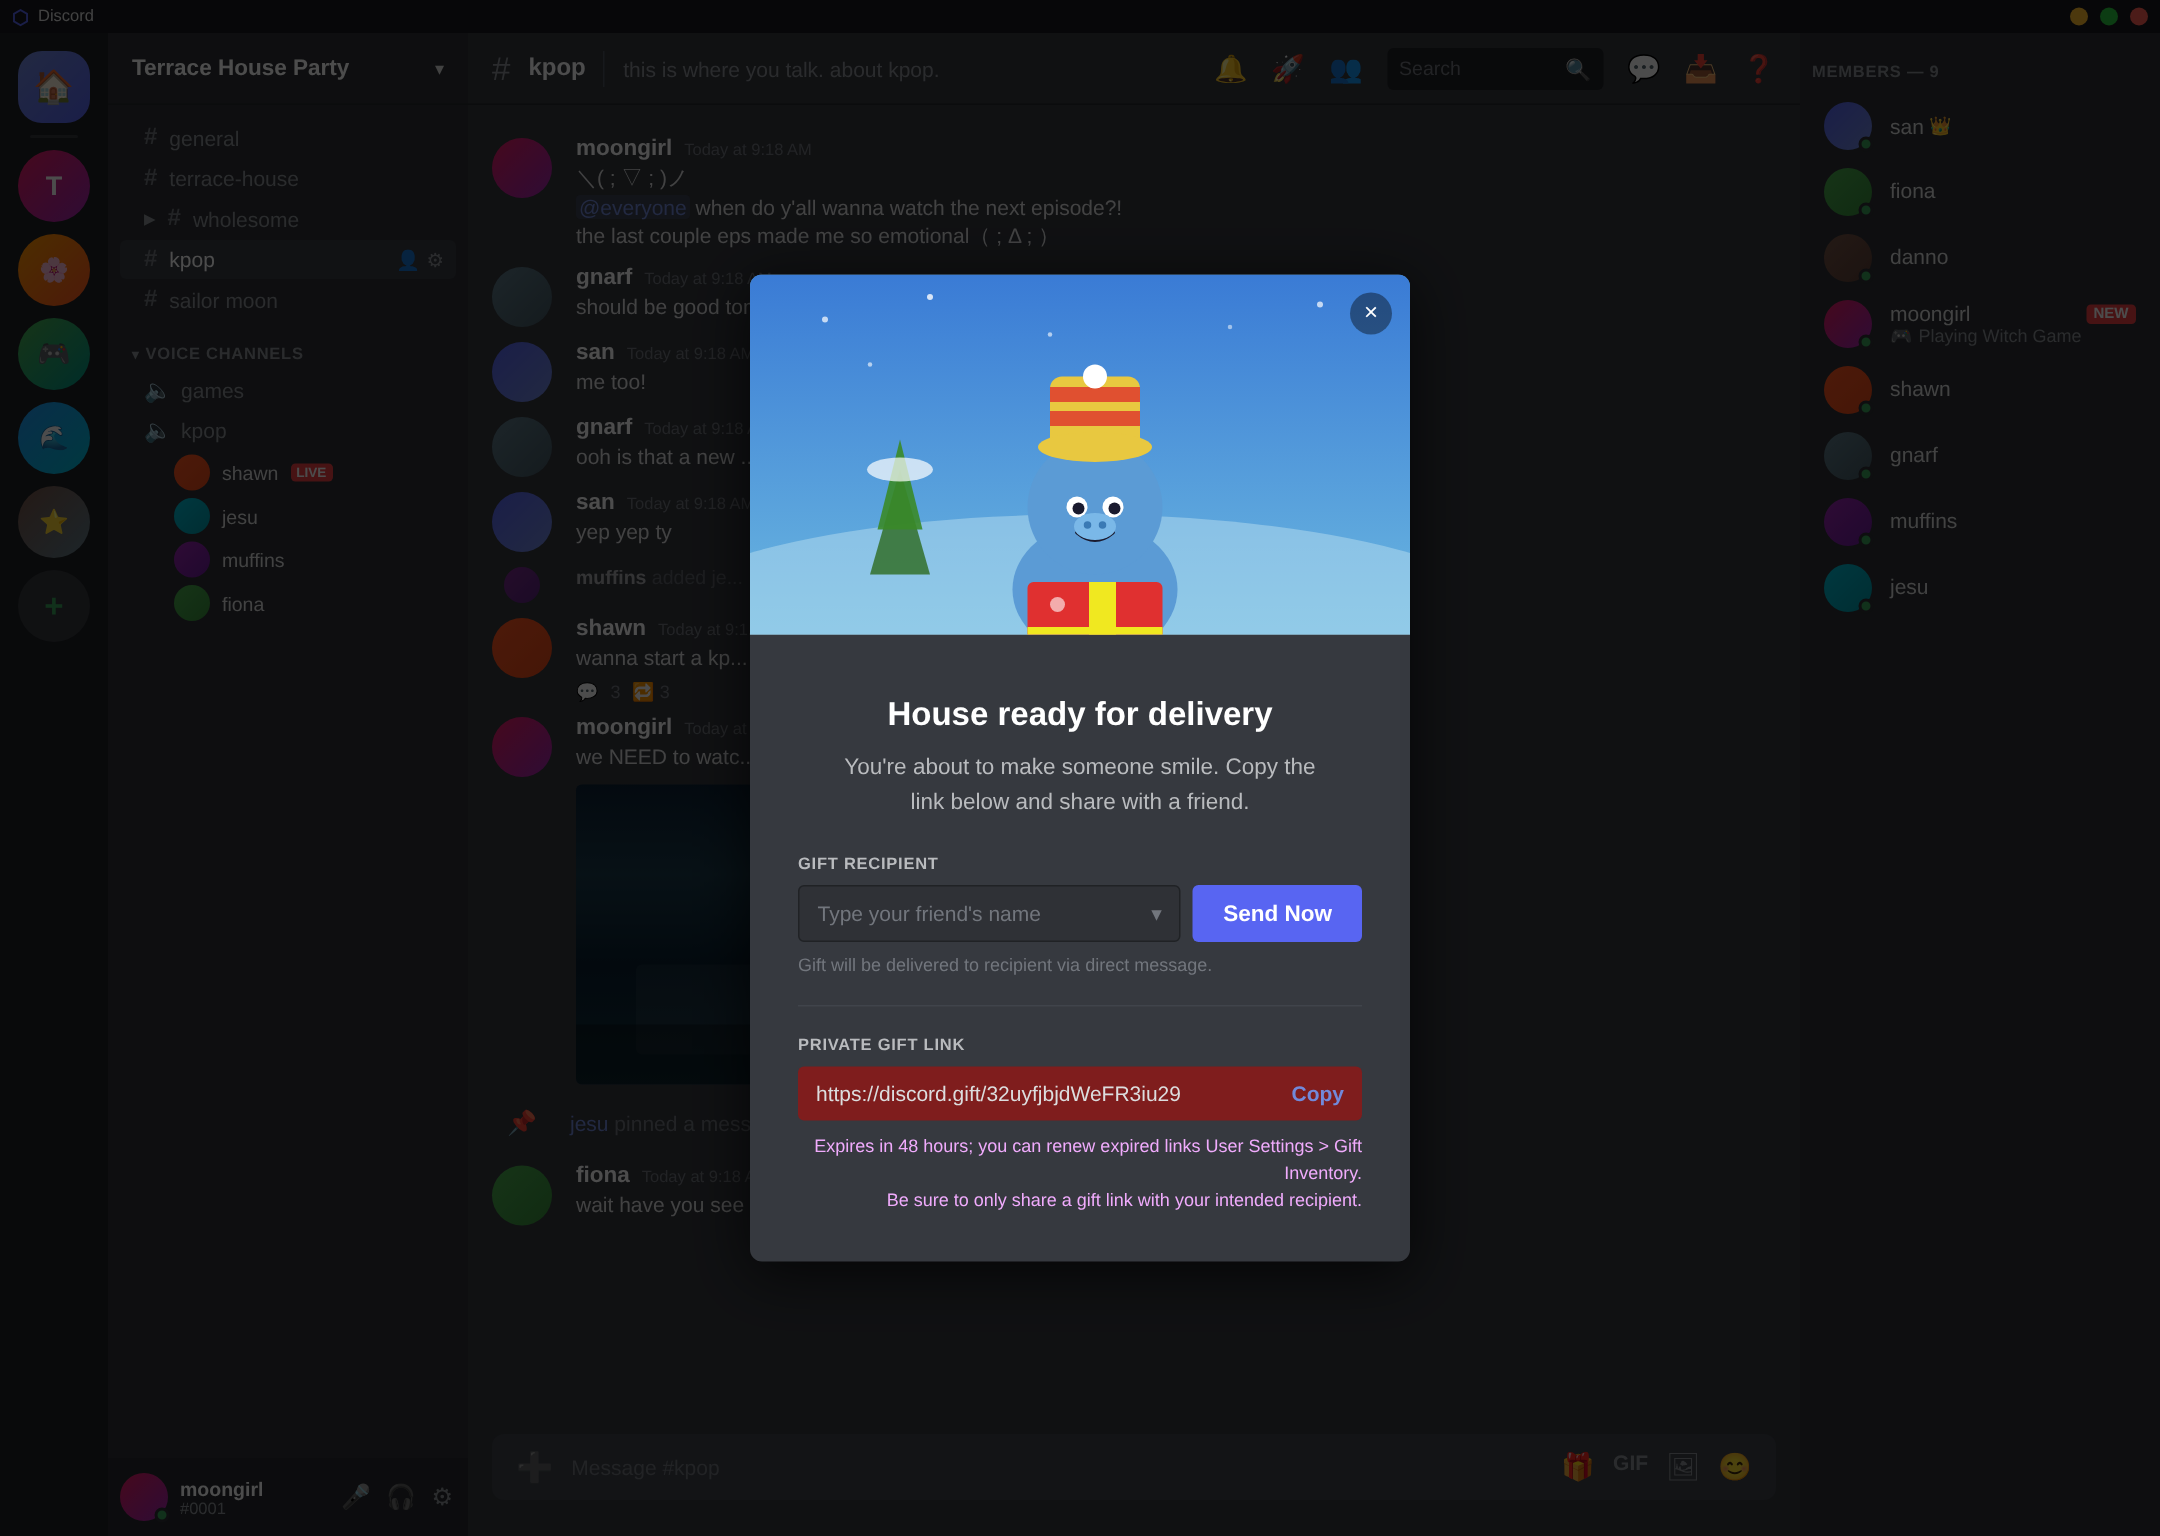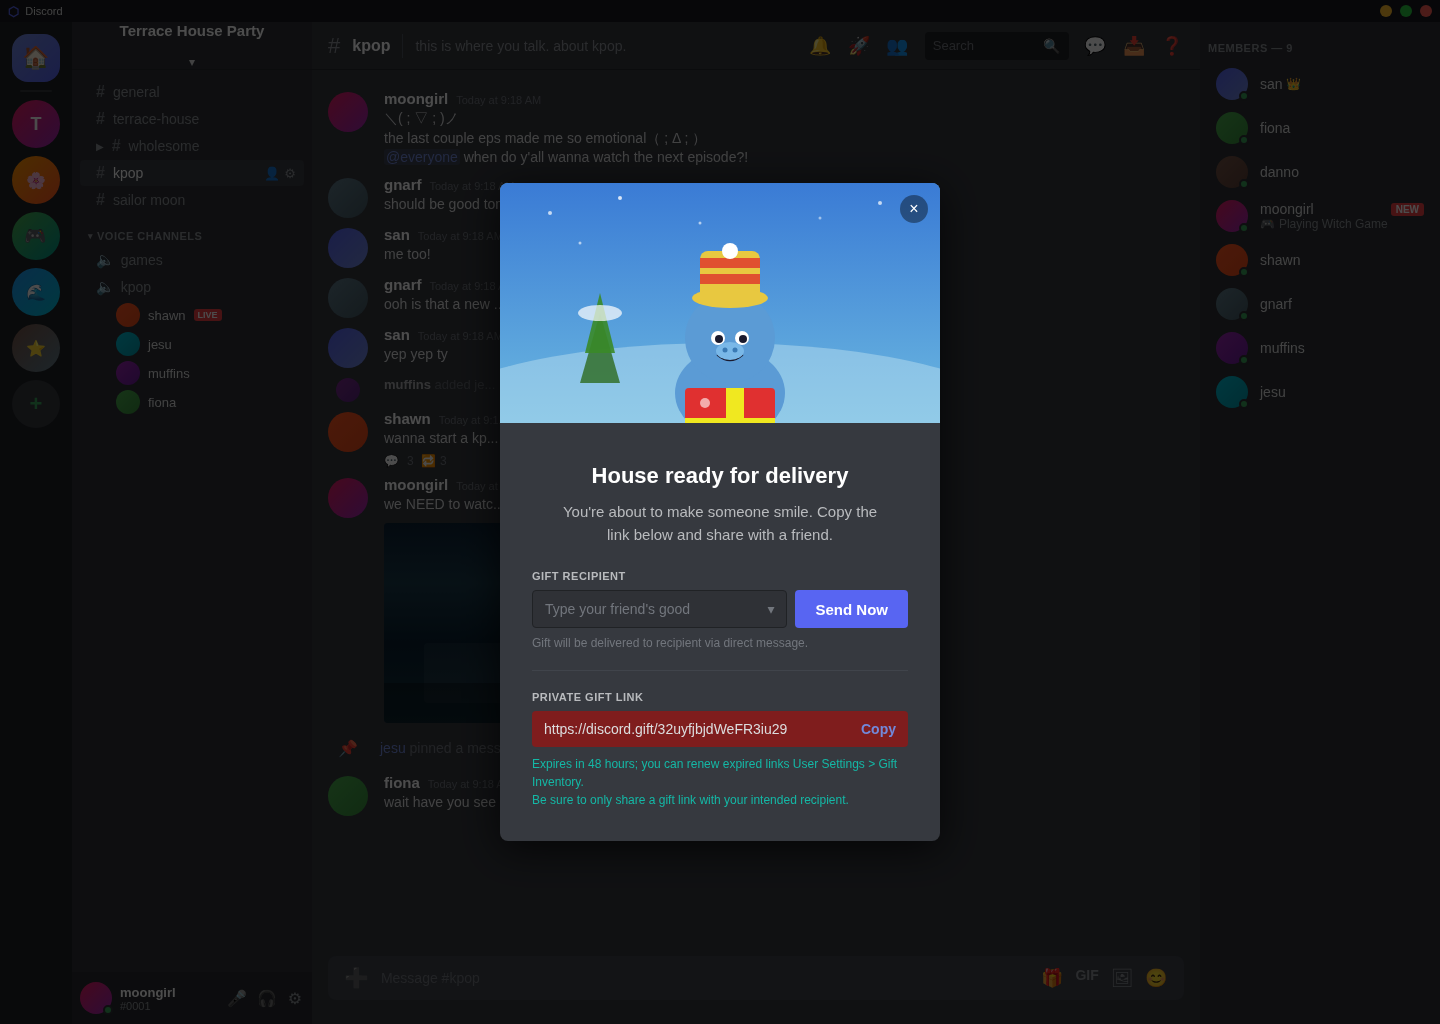--- a/index.html
+++ b/index.html
@@ -104,21 +104,20 @@
       flex-shrink: 0;
     }
     .server-header {
       height: 48px;
       padding: 0 16px;
       display: flex;
       align-items: center;
       justify-content: space-between;
       border-bottom: 1px solid #26282c;
       cursor: pointer;
-      flex-direction: column;
     }
     .server-header-name {
       font-size: 15px;
       font-weight: 600;
       color: #fff;
     }
     .server-header-arrow {
       color: #dcddde;
       font-size: 12px;
     }
@@ -526,23 +525,23 @@
       font-size: 14px;
       color: #dcddde;
     }
     .copy-button {
       color: #7289da;
       font-size: 14px;
       font-weight: 600;
       cursor: pointer;
     }
     .modal-expire-text {
-      text-align: left;
+      text-align: right;
       font-size: 12px;
-      color: #14b8a6;
+      color: #f0abfc;
       line-height: 1.5;
     }
 
     
     .av-moongirl { background: linear-gradient(135deg, #e91e63, #9c27b0); }
     .av-gnarf { background: linear-gradient(135deg, #607d8b, #455a64); }
     .av-san { background: linear-gradient(135deg, #5865f2, #7289da); }
     .av-shawn { background: linear-gradient(135deg, #ff5722, #e64a19); }
     .av-fiona { background: linear-gradient(135deg, #4caf50, #388e3c); }
     .av-amo { background: linear-gradient(135deg, #ff9800, #f57c00); }
@@ -705,22 +704,22 @@
     <div class="messages-area">
 
       <div class="message-group">
         <div class="msg-avatar av-moongirl"></div>
         <div class="msg-content">
           <div class="msg-header">
             <span class="msg-author">moongirl</span>
             <span class="msg-timestamp">Today at 9:18 AM</span>
           </div>
           <div class="msg-text">＼( ; ▽ ; )ノ</div>
+          <div class="msg-text"><span class="msg-mention">@everyone</span> when do y'all wanna watch the next episode?!</div>
           <div class="msg-text">the last couple eps made me so emotional（ ; Δ ; ）</div>
-          <div class="msg-text"><span class="msg-mention">@everyone</span> when do y'all wanna watch the next episode?!</div>
         </div>
       </div>
 
       <div class="message-group">
         <div class="msg-avatar av-gnarf"></div>
         <div class="msg-content">
           <div class="msg-header">
             <span class="msg-author">gnarf</span>
             <span class="msg-timestamp">Today at 9:18 AM</span>
           </div>
@@ -1001,21 +1000,21 @@
     </div>
 
     <div class="modal-body">
       <div class="modal-title">House ready for delivery</div>
       <div class="modal-subtitle" style="white-space:pre-line;">You're about to make someone smile. Copy the
 link below and share with a friend.</div>
 
       <div class="modal-section-label">GIFT RECIPIENT</div>
       <div class="modal-row">
         <div class="modal-input">
-          <span class="modal-input-placeholder">Type your friend's good</span>
+          <span class="modal-input-placeholder">Type your friend's name</span>
           <span class="modal-input-arrow">▾</span>
         </div>
         <button class="send-button">Send Now</button>
       </div>
       <div class="modal-hint">Gift will be delivered to recipient via direct message.</div>
 
       <div class="modal-divider"></div>
 
       <div class="modal-section-label">PRIVATE GIFT LINK</div>
       <div class="modal-link-box">

